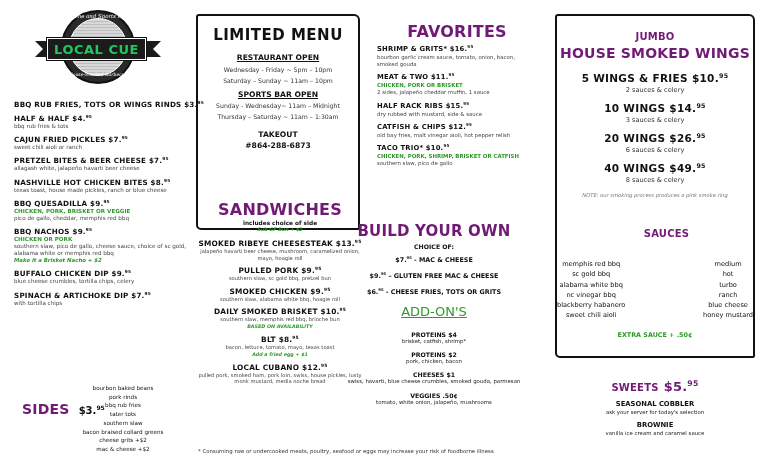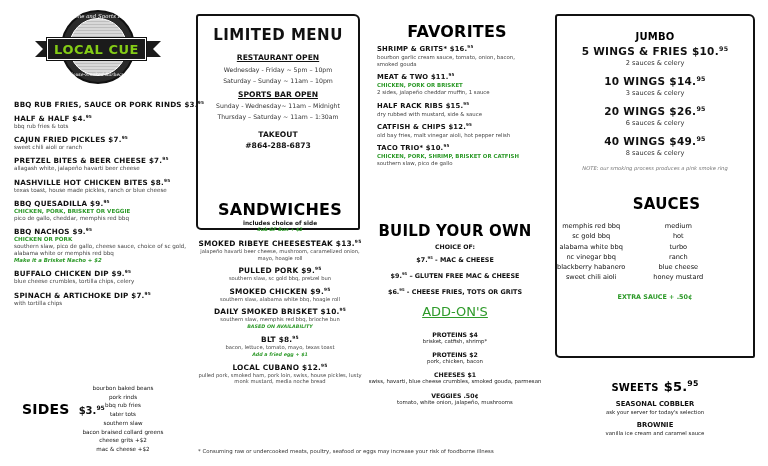--- a/index.html
+++ b/index.html
@@ -1,33 +1,33 @@
 <!DOCTYPE html>
 <html><head>
 <meta charset="utf-8">
 <style>
   * { box-sizing: border-box; margin: 0; padding: 0; }
   html, body { width: 768px; height: 466px; background: #ffffff; overflow: hidden; }
   body { position: relative; font-family: "DejaVu Sans", sans-serif; color: #111; }
   .abs { position: absolute; }
-  .title-green { color: #000000; font-weight: bold; font-family: "DejaVu Sans", sans-serif; letter-spacing: 0.2px; }
+  .title-green { color: #701a75; font-weight: bold; font-family: "DejaVu Sans", sans-serif; letter-spacing: 0.2px; }
   .item-name { font-size: 7.2px; font-weight: bold; letter-spacing: 0.2px; line-height: 9px; white-space: nowrap; }
   .item-desc { font-size: 5.6px; color: #444; line-height: 7.2px; }
   .item-opt { font-size: 5.6px; color: #2e9a2a; font-weight: bold; line-height: 7px; }
   .item-note { font-size: 5.4px; color: #2e9a2a; font-style: italic; font-weight: bold; line-height: 7px; }
   sup { font-size: 60%; vertical-align: super; line-height: 0; }
   .center { text-align: center; }
 
   
   .logo { left: 33px; top: 8px; width: 130px; height: 86px; }
   .logo-ring { position:absolute; left: 28px; top: 2px; width: 74px; height: 74px; border-radius: 50%; background: #2a2a2a; border: 2px solid #111; }
   .logo-inner { position:absolute; left: 36px; top: 10px; width: 58px; height: 58px; border-radius: 50%; background: repeating-linear-gradient(0deg,#d8d8d8 0 2px,#bdbdbd 2px 3px); border: 1.5px solid #fff; }
   .logo-top { position:absolute; left: 32px; top: 5px; width: 66px; text-align:center; font-size: 5.4px; color:#fff; font-family:"DejaVu Serif", serif; font-style: italic; }
   .logo-bot { position:absolute; left: 32px; top: 64px; width: 66px; text-align:center; font-size: 4.6px; color:#fff; font-family:"DejaVu Serif", serif; font-style: italic; }
-  .logo-banner { position:absolute; left: 14px; top: 30px; width: 99px; height: 22px; background:#1b1b1b; color:#84cc16; font-weight:bold; font-size: 13px; text-align:center; line-height: 22px; letter-spacing: 0.5px; border: 1.5px solid #fff; outline: 1px solid #111; }
+  .logo-banner { position:absolute; left: 14px; top: 30px; width: 99px; height: 22px; background:#1b1b1b; color:#22c55e; font-weight:bold; font-size: 13px; text-align:center; line-height: 22px; letter-spacing: 0.5px; border: 1.5px solid #fff; outline: 1px solid #111; }
   .logo-tail-l { position:absolute; left: 2px; top: 33px; width:0; height:0; border-top: 8px solid #1b1b1b; border-bottom: 8px solid #1b1b1b; border-left: 8px solid transparent; width: 14px; }
   .logo-tail-r { position:absolute; left: 114px; top: 33px; width:0; height:0; border-top: 8px solid #1b1b1b; border-bottom: 8px solid #1b1b1b; border-right: 8px solid transparent; width: 14px; }
 
   
   .box { border: 2px solid #111; border-radius: 3px 6px 2px 5px; }
   .limited-box { left: 196px; top: 14px; width: 164px; height: 216px; }
   .wings-box { left: 555px; top: 14px; width: 200px; height: 344px; }
 
   .col { position: absolute; }
   .snack-item { margin-bottom: 5px; }
@@ -46,21 +46,21 @@
   <div class="logo-top">Game and Sports Bar</div>
   <div class="logo-tail-l"></div>
   <div class="logo-tail-r"></div>
   <div class="logo-banner">LOCAL CUE</div>
   <div class="logo-bot">House-Smoked Barbecue</div>
 </div>
 
 <div class="col" style="left:14px; top:100px; width:180px;">
   <div id="snacks-list">
       <div class="snack-item">
-        <div class="item-name"><span>BBQ RUB FRIES, SAUCE OR PORK RINDS</span> <span><span>$3.</span><sup>95</sup></span></div>
+        <div class="item-name"><span>BBQ RUB FRIES, TOTS OR WINGS RINDS</span> <span><span>$3.</span><sup>95</sup></span></div>
       </div>
       <div class="snack-item">
         <div class="item-name"><span>HALF &amp; HALF</span> <span><span>$4.</span><sup>95</sup></span></div>
         <div class="item-desc">bbq rub fries &amp; tots</div>
       </div>
       <div class="snack-item">
         <div class="item-name"><span>CAJUN FRIED PICKLES</span> <span><span>$7.</span><sup>95</sup></span></div>
         <div class="item-desc">sweet chili aioli or ranch</div>
       </div>
       <div class="snack-item">
@@ -179,21 +179,21 @@
         <div class="item-desc" style="font-size:5.4px;">old bay fries, malt vinegar aioli, hot pepper relish</div>
       </div>
       <div class="fav-item">
         <div class="item-name" style="font-size:6.8px;"><span>TACO TRIO*</span> <span><span>$10.</span><sup>95</sup></span></div>
         <div class="item-opt" style="font-size:5.4px;">CHICKEN, PORK, SHRIMP, BRISKET OR CATFISH</div>
         <div class="item-desc" style="font-size:5.4px;">southern slaw, pico de gallo</div>
       </div>
     </div>
 </div>
 
-<div class="col center" style="left:365px; top:222px; width:180px;">
+<div class="col center" style="left:344px; top:222px; width:180px;">
   <div class="title-green" style="font-size:15px;">BUILD YOUR OWN</div>
   <div style="font-size:6.2px; font-weight:bold; margin-top:3px; margin-bottom:6px;">CHOICE OF:</div>
   <div id="byo-bases">
       <div style="font-size:6.4px; font-weight:bold; margin-bottom:8px;"><span><span>$7.</span><sup>95</sup></span><span> - MAC &amp; CHEESE</span></div>
       <div style="font-size:6.4px; font-weight:bold; margin-bottom:8px;"><span><span>$9.</span><sup>95</sup></span><span> – GLUTEN FREE MAC &amp; CHEESE</span></div>
       <div style="font-size:6.4px; font-weight:bold; margin-bottom:8px;"><span><span>$6.</span><sup>95</sup></span><span> - CHEESE FRIES, TOTS OR GRITS</span></div>
     </div>
   <div style="font-size:13px; font-weight:normal; color:#2e9a2a; text-decoration:underline; margin-top:2px; margin-bottom:12px;">ADD-ON'S</div>
   <div id="byo-addons">
       <div style="margin-bottom:6px;">
@@ -210,42 +210,43 @@
       </div>
       <div style="margin-bottom:6px;">
         <div style="font-size:6.2px; font-weight:bold;"><span>VEGGIES</span>   <span>.50¢</span></div>
         <div class="item-desc" style="font-size:5.4px; color:#222;">tomato, white onion, jalapeño, mushrooms</div>
       </div>
     </div>
 </div>
 
 <div class="abs box wings-box center">
   <div class="title-green" style="font-size:10px; margin-top:12px; line-height:17px;">JUMBO</div>
+  <div class="title-green" style="font-size:14px; line-height:17px; margin-bottom:10px;">HOUSE SMOKED WINGS</div>
   <div id="wings-list">
       <div class="wing-item">
         <div class="wing-name"><span>5 WINGS &amp; FRIES</span>  <span><span>$10.</span><sup>95</sup></span></div>
         <div class="wing-desc">2 sauces &amp; celery</div>
       </div>
       <div class="wing-item">
         <div class="wing-name"><span>10 WINGS</span>  <span><span>$14.</span><sup>95</sup></span></div>
         <div class="wing-desc">3 sauces &amp; celery</div>
       </div>
       <div class="wing-item">
         <div class="wing-name"><span>20 WINGS</span>  <span><span>$26.</span><sup>95</sup></span></div>
         <div class="wing-desc">6 sauces &amp; celery</div>
       </div>
       <div class="wing-item">
         <div class="wing-name"><span>40 WINGS</span>  <span><span>$49.</span><sup>95</sup></span></div>
         <div class="wing-desc">8 sauces &amp; celery</div>
       </div>
     </div>
   <div style="font-size:5.2px; font-style:italic; color:#777; margin-top:2px;">NOTE: our smoking process produces a pink smoke ring</div>
 
-  <div class="title-green" style="font-size:15px; margin-top:24px;padding-left:23px;">SAUCES</div>
-  <div style="display:flex; justify-content:flex-start; gap:28px; margin-top:8px; font-size:6.6px; line-height:10.3px;">
+  <div class="title-green" style="font-size:10px; margin-top:30px;padding-left:23px;">SAUCES</div>
+  <div style="display:flex; justify-content:space-between; gap:28px; margin-top:20px; font-size:6.6px; line-height:10.3px;">
     <div id="sauces-left">
         <div>memphis red bbq</div>
         <div>sc gold bbq</div>
         <div>alabama white bbq</div>
         <div>nc vinegar bbq</div>
         <div>blackberry habanero</div>
         <div>sweet chili aioli</div>
       </div>
     <div id="sauces-right">
         <div>medium</div>

